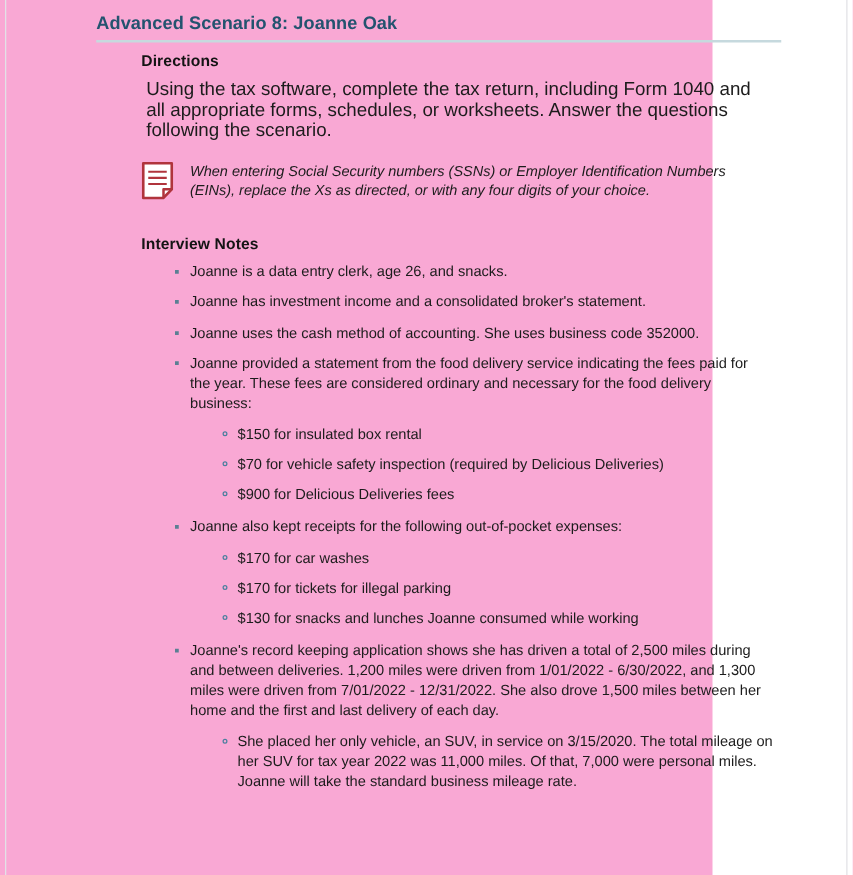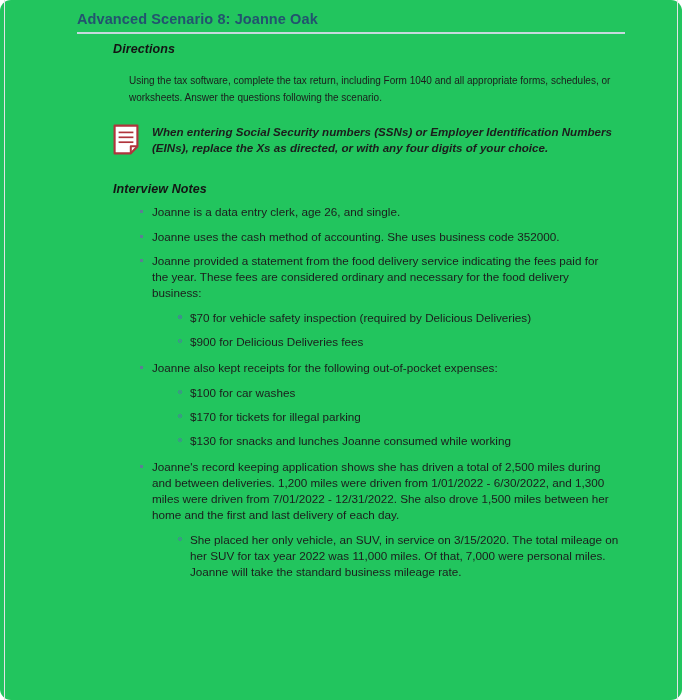--- a/index.html
+++ b/index.html
@@ -11,25 +11,24 @@
     width: 682px;
     height: 700px;
     overflow: hidden;
     font-family: "Liberation Sans", sans-serif;
     color: #1c1c1c;
     -webkit-font-smoothing: antialiased;
   }
 
   .page {
     position: relative;
-    width: 682px;
+    width: 570px;
     height: 700px;
-    background: #22c55e;
+    background: #f9a8d4;
     box-sizing: border-box;
-    border-radius: 11px;
   }
 
   
   .page-edge-left,
   .page-edge-right {
     position: absolute;
     top: 0;
     bottom: 0;
     width: 1px;
     background: #e2e2e6;
@@ -68,38 +67,36 @@
     width: 500px;
   }
 
   h2.section-heading {
     font-size: 12.5px;
     font-weight: bold;
     color: #141414;
     margin: 0 0 7px 0;
     line-height: 15px;
     letter-spacing: 0.1px;
-    font-style: italic;
   }
 
   p.body-text {
-    font-size: 10px;
+    font-size: 15px;
     line-height: 16.5px;
     color: #1c1c1c;
-    margin: 16px;
+    margin: 4px;
     width: 497px;
   }
 
   
   .note-callout {
     display: flex;
-    align-items: flex-end;
+    align-items: flex-start;
     margin-top: 14px;
     margin-bottom: 18px;
-    font-weight: bold;
   }
   .note-icon {
     flex: 0 0 auto;
     width: 26px;
     height: 31px;
     margin-top: 1px;
     margin-right: 13px;
   }
   .note-text {
     font-size: 11.6px;
@@ -198,58 +195,63 @@
       </div>
     </section>
 
     <section class="notes-section">
       <h2 class="section-heading">Interview Notes</h2>
 
       <ul class="bullet-list">
 
         <li class="bullet-item">
           <span class="bullet-marker"></span>
-          <span>Joanne is a data entry clerk, age 26, and single.</span>
-        </li>
-
+          <span>Joanne is a data entry clerk, age 26, and snacks.</span>
+        </li>
+
+        <li class="bullet-item">
+          <span class="bullet-marker"></span>
+          <span>Joanne has investment income and a consolidated broker's statement.</span>
+        </li>
 
 
         <li class="bullet-item">
           <span class="bullet-marker"></span>
           <span>Joanne uses the cash method of accounting. She uses business code 352000.</span>
         </li>
 
         <li class="bullet-item">
           <span class="bullet-marker"></span>
           <span>Joanne provided a statement from the food delivery service indicating the fees paid for the year. These fees are considered ordinary and necessary for the food delivery business:</span>
           <div class="nested-wrap">
             <ul class="sub-list">
               <li class="sub-item">
                 <span class="sub-marker"></span>
+                <span>$150 for insulated box rental</span>
               </li>
               <li class="sub-item">
                 <span class="sub-marker"></span>
                 <span>$70 for vehicle safety inspection (required by Delicious Deliveries)</span>
               </li>
               <li class="sub-item">
                 <span class="sub-marker"></span>
                 <span>$900 for Delicious Deliveries fees</span>
               </li>
             </ul>
           </div>
         </li>
 
         <li class="bullet-item">
           <span class="bullet-marker"></span>
           <span>Joanne also kept receipts for the following out-of-pocket expenses:</span>
           <div class="nested-wrap">
             <ul class="sub-list">
               <li class="sub-item">
                 <span class="sub-marker"></span>
-                <span>$100 for car washes</span>
+                <span>$170 for car washes</span>
               </li>
               <li class="sub-item">
                 <span class="sub-marker"></span>
                 <span>$170 for tickets for illegal parking</span>
               </li>
               <li class="sub-item">
                 <span class="sub-marker"></span>
                 <span>$130 for snacks and lunches Joanne consumed while working</span>
               </li>
             </ul>

